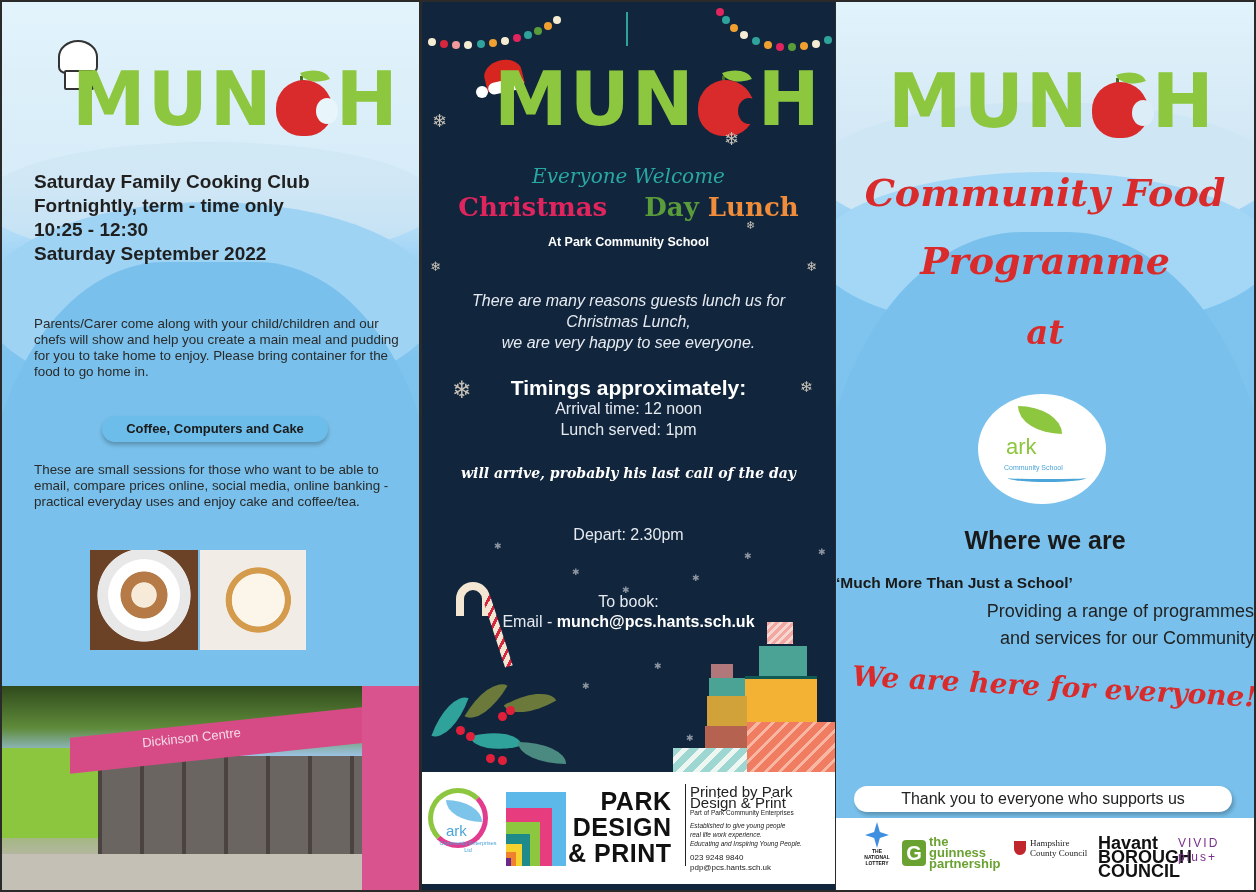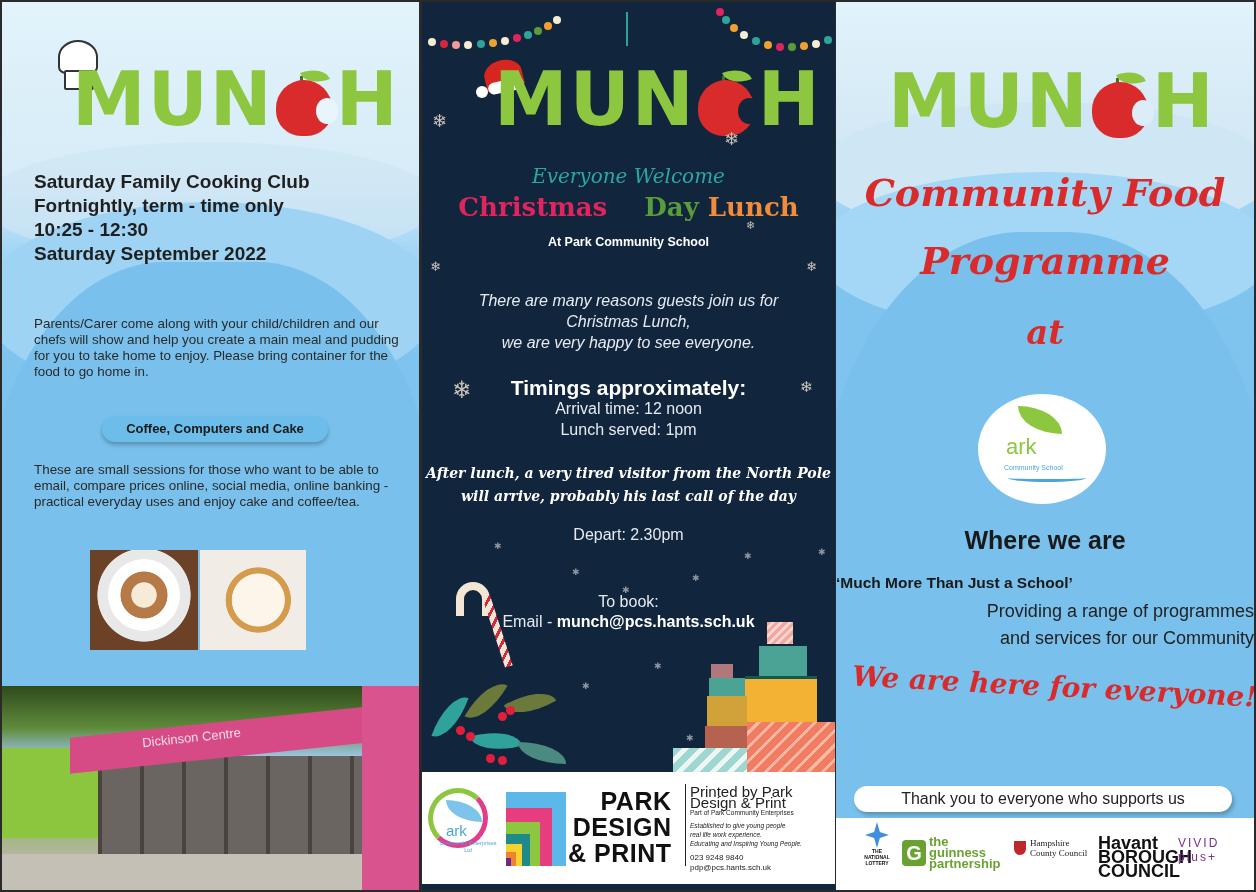--- a/index.html
+++ b/index.html
@@ -221,33 +221,32 @@
 
   <div class="mid-center welcome">Everyone Welcome</div>
   <div class="mid-center xmas">
     <span class="c1">Christmas</span>
     <span class="c2">Day</span>
     <span class="c3">Lunch</span>
   </div>
   <div class="mid-center at-school">At Park Community School</div>
 
   <div class="mid-center reasons">
-    <div>There are many reasons guests join us for</div>
+    <div>There are many reasons guests lunch us for</div>
     <div>Christmas Lunch,</div>
     <div>we are very happy to see everyone.</div>
   </div>
 
   <div class="mid-center timings-h">Timings approximately:</div>
   <div class="mid-center timings">
     <div>Arrival time: 12 noon</div>
     <div>Lunch served: 1pm</div>
   </div>
 
   <div class="mid-center north-pole">
-    <div>After lunch, a very tired visitor from the North Pole</div>
     <div>will arrive, probably his last call of the day</div>
   </div>
 
   <div class="mid-center depart">Depart: 2.30pm</div>
 
   <div class="mid-center book">
     <div>To book:</div>
     <div><span>Email - </span><b>munch@pcs.hants.sch.uk</b></div>
   </div>
 

